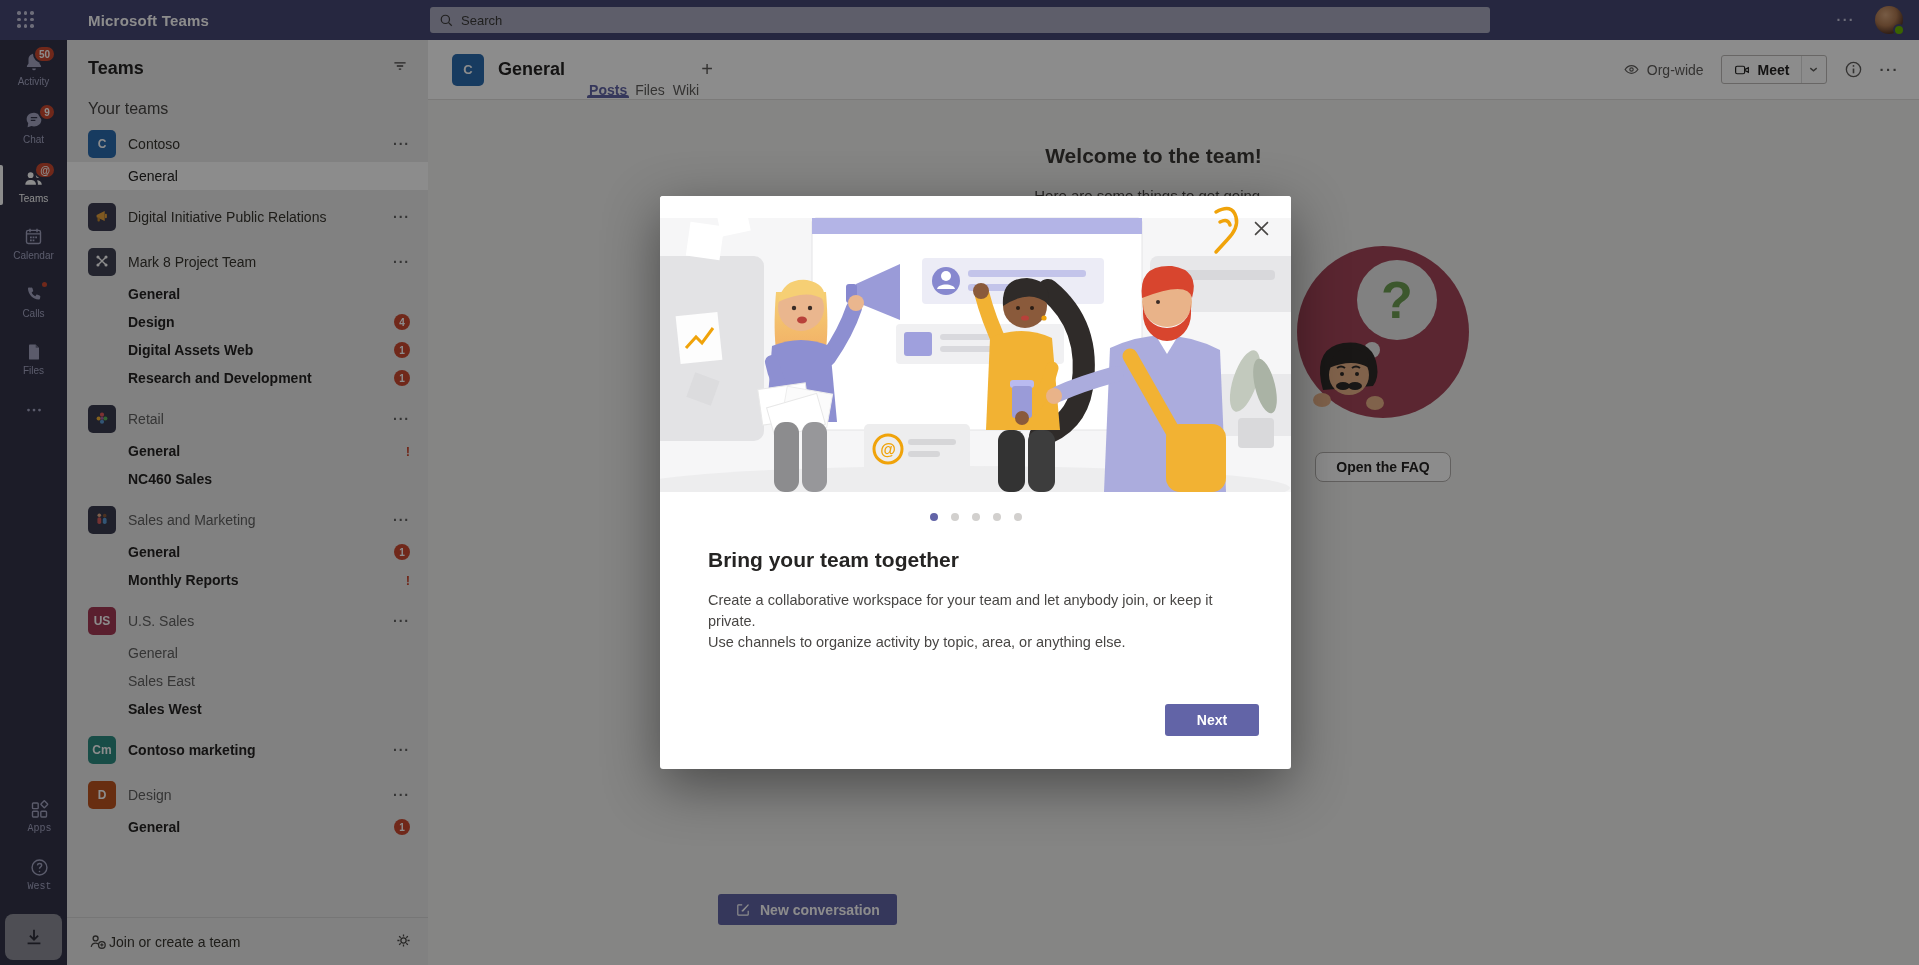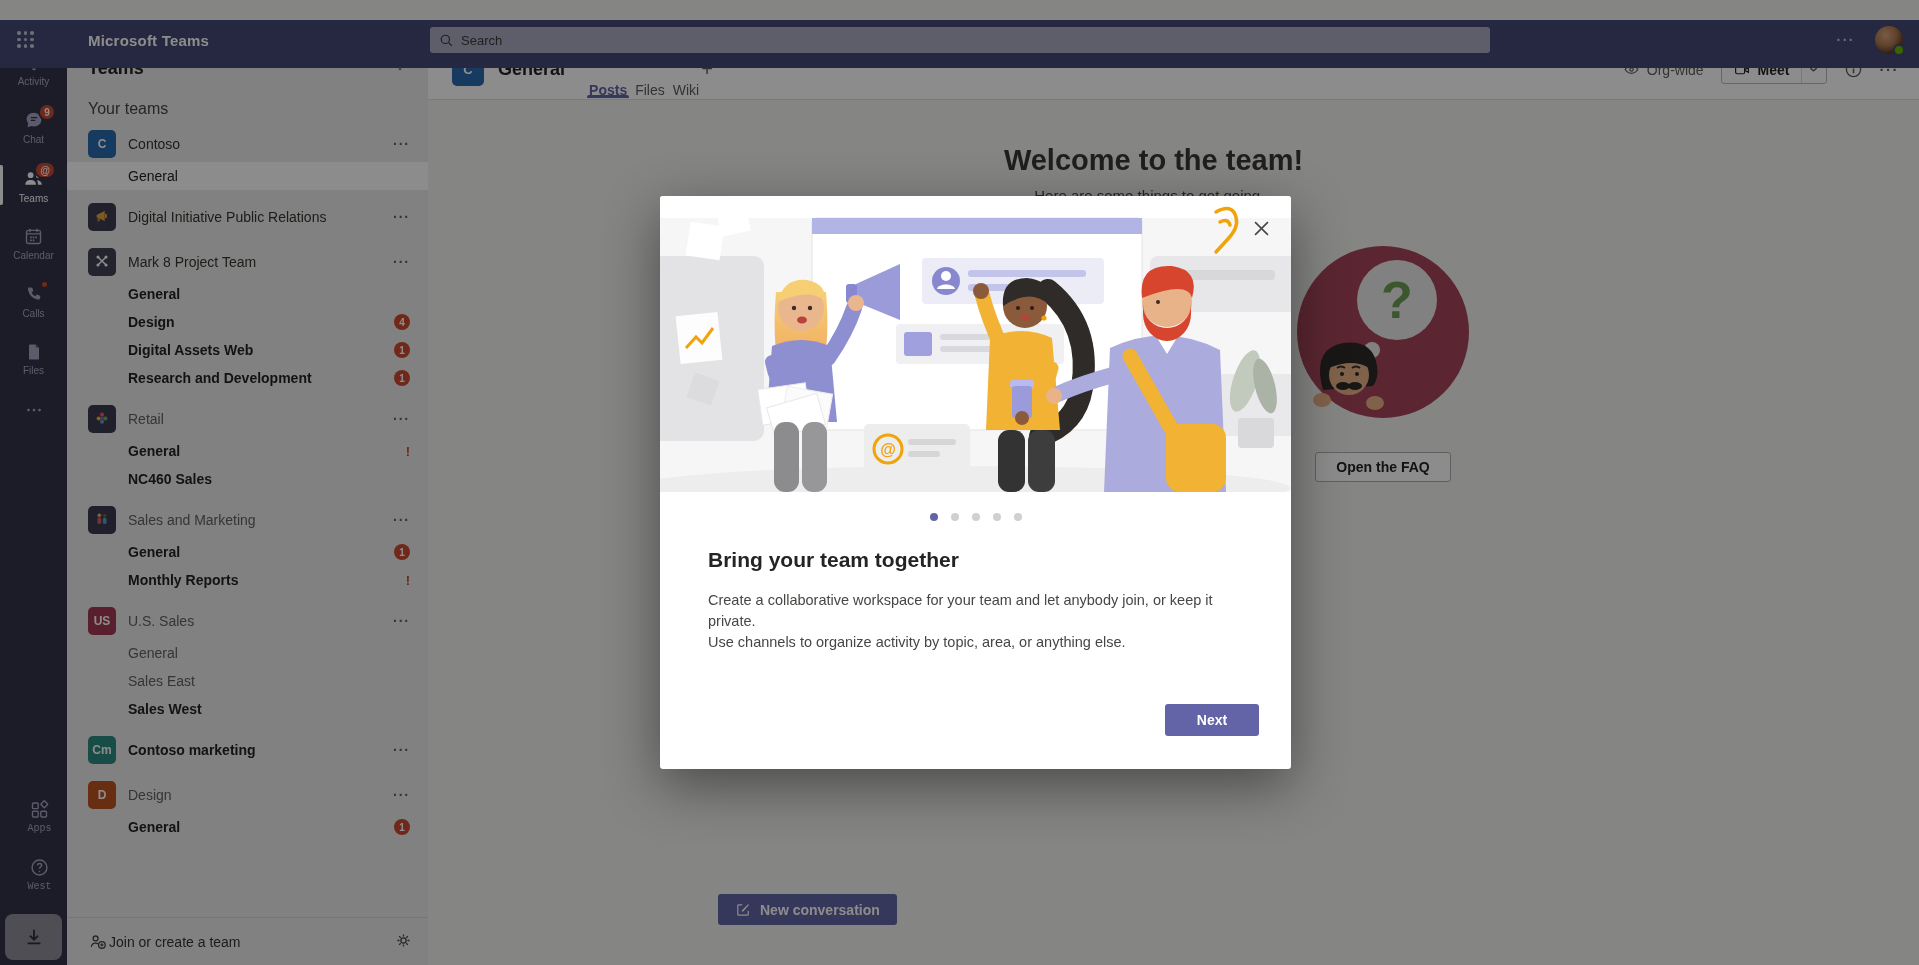--- a/index.html
+++ b/index.html
@@ -1,21 +1,21 @@
 <!DOCTYPE html>
 <html><head>
 <meta charset="utf-8">
 <style>
   * { margin:0; padding:0; box-sizing:border-box; }
   html,body { width:1919px; height:965px; overflow:hidden; background:#f3f2f1;
     font-family:"Liberation Sans", sans-serif; }
   .stage { position:relative; width:1919px; height:965px; overflow:hidden; }
 
   
-  .appbar { position:absolute; top:0; left:0; width:100%; height:48px; background:#464775; z-index:5;margin-top:20px; }
+  .appbar { position:absolute; top:0; left:0; width:100%; height:40px; background:#464775; z-index:5; }
   .waffle { position:absolute; left:17px; top:11px; display:grid; grid-template-columns:repeat(3,5px); grid-template-rows:repeat(3,5px); gap:1.5px; cursor:pointer; }
   .waffle i { width:3.5px; height:3.5px; background:#c6c6dd; border-radius:50%; }
   .app-title { position:absolute; left:88px; top:12px; color:#ffffff; font-size:15px; font-weight:700; letter-spacing:.2px; }
   .search { position:absolute; left:430px; top:7px; width:1060px; height:26px; background:rgba(255,255,255,.55); border-radius:3px; display:flex; align-items:center; padding:0 9px; }
   .search svg { flex:none; }
   .search input { flex:1; border:none; outline:none; background:transparent; font-size:13px; margin-left:7px; color:#201f1e; font-family:inherit; }
   .search input::placeholder { color:#3b3a39; }
   .appbar-right { position:absolute; right:16px; top:0; height:40px; display:flex; align-items:center; gap:20px; }
   .appbar-more { color:#c6c6dd; font-size:14px; font-weight:700; letter-spacing:1.5px; cursor:pointer; }
   .user-avatar { width:28px; height:28px; border-radius:50%; cursor:pointer; position:relative;
@@ -69,25 +69,25 @@
   .tab.active::after { content:''; position:absolute; bottom:0; left:-2px; right:-2px; height:3px; background:#6264a7; border-radius:2px 2px 0 0; }
   .add-tab { font-size:20px; color:#605e5c; display:flex; align-items:center; cursor:pointer; margin-left:2px; }
   .ch-right { margin-left:auto; display:flex; align-items:center; gap:17px; }
   .orgwide { display:flex; gap:7px; color:#605e5c; font-size:14px; align-items:center; cursor:pointer; }
   .meet-btn { display:flex; align-items:stretch; height:29px; border:1px solid #bdbbb9; border-radius:3px; background:#fff; cursor:pointer; }
   .meet-main { display:flex; align-items:center; gap:7px; padding:0 11px; font-size:14px; font-weight:600; color:#252423; }
   .meet-chevron { width:25px; border-left:1px solid #dcdcdc; display:flex; align-items:center; justify-content:center; }
   .icon-btn { cursor:pointer; display:flex; align-items:center; }
   .ch-more { color:#605e5c; font-size:15px; font-weight:700; letter-spacing:1.5px; cursor:pointer; }
 
-  .welcome-title { position:absolute; top:104px; left:0; right:40px; text-align:center; font-size:29px; font-weight:600; color:#3b3936; }
+  .welcome-title { position:absolute; top:104px; left:0; right:40px; text-align:center; font-size:21px; font-weight:600; color:#3b3936; }
   .welcome-sub { position:absolute; top:147px; left:0; right:40px; text-align:center; font-size:15px; color:#484644; }
 
   .faq { position:absolute; left:865px; top:200px; width:180px; text-align:center; }
-  .faq-btn { margin-top:28px; height:30px; padding:0 20px; background:#fff; border:1px solid #b3b0ad; border-radius:3px; font-size:14px; color:#252423; font-weight:600; cursor:pointer; font-family:inherit; }
+  .faq-btn { margin-top:28px; height:30px; padding:0 20px; background:#fff; border:1px solid #b3b0ad; border-radius:8px; font-size:14px; color:#252423; font-weight:600; cursor:pointer; font-family:inherit; }
 
   .new-conv { position:absolute; left:290px; top:854px; height:31px; padding:0 17px; background:#6264a7; color:#fff; border:none; border-radius:3px; font-size:14px; font-weight:600; display:flex; align-items:center; gap:9px; cursor:pointer; font-family:inherit; }
 
   
   .overlay { position:absolute; inset:0; background:rgba(0,0,0,.45); z-index:20; }
   .modal { position:absolute; left:660px; top:196px; width:631px; height:573px; background:#fff; border-radius:3px; box-shadow:0 16px 55px rgba(0,0,0,.45); z-index:30; }
   .modal-illus { display:block; width:631px; height:296px; border-radius:3px 3px 0 0; }
   .modal-close { position:absolute; top:25px; right:22px; cursor:pointer; z-index:2; }
   .dots { position:absolute; top:317px; left:0; right:0; display:flex; justify-content:center; gap:13px; }
   .dot { width:8px; height:8px; border-radius:50%; background:#d2d0ce; cursor:pointer; }

